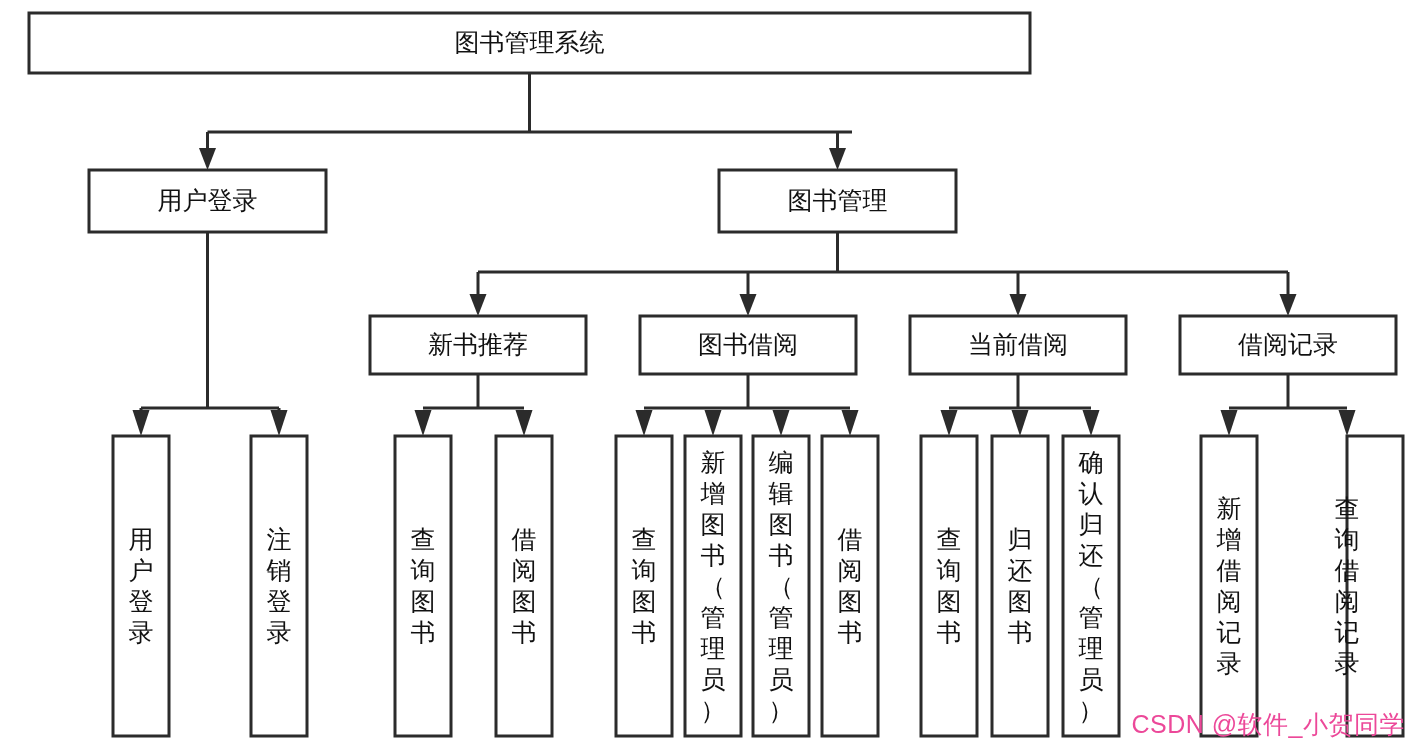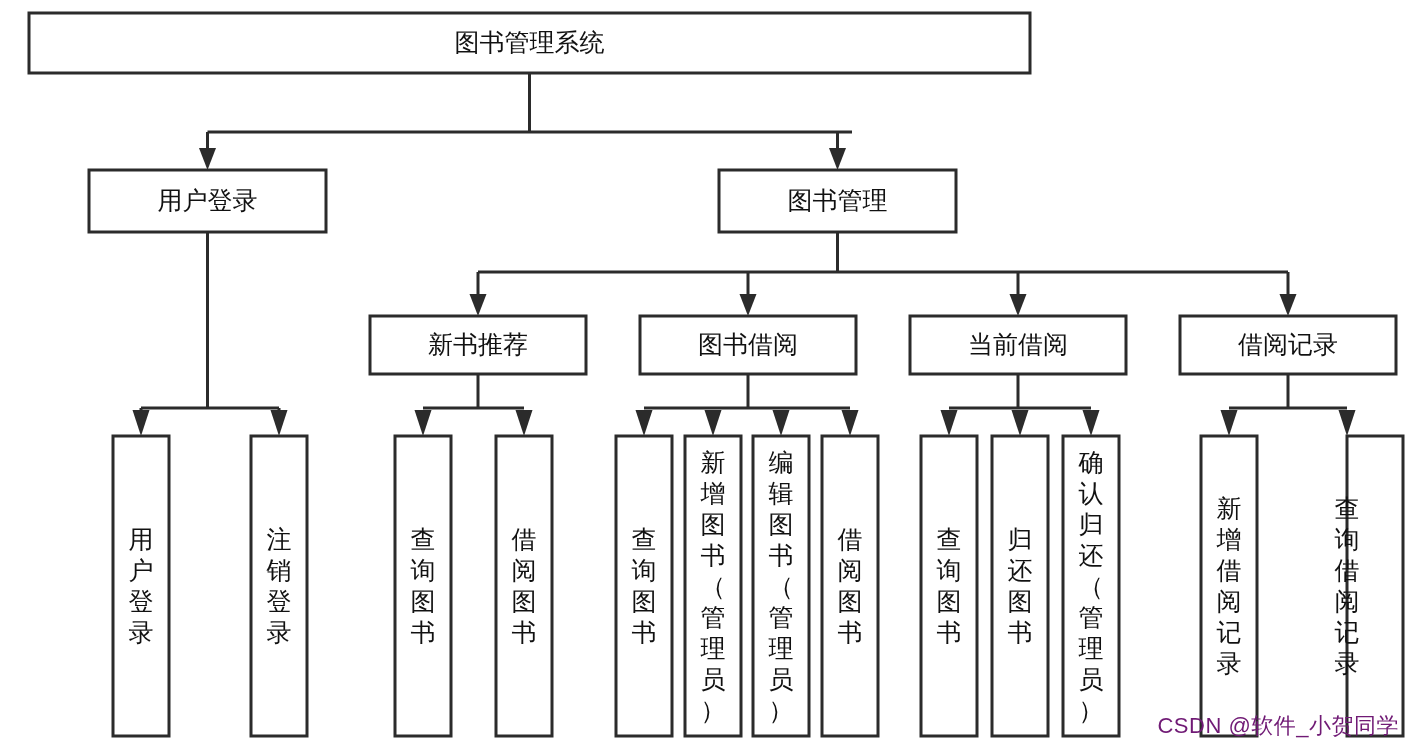--- a/index.html
+++ b/index.html
@@ -51,25 +51,25 @@
     dominant-baseline: middle;
   }
   .node-label-v {
     font-family: "Liberation Sans", "DejaVu Sans", sans-serif;
     font-size: 25px;
     fill: #111111;
     text-anchor: middle;
   }
   .watermark-text {
     position: absolute;
-    right: 14px;
+    right: 8px;
     bottom: 6px;
     font-family: "Liberation Sans", "DejaVu Sans", sans-serif;
-    font-size: 22px;
-    color: #701a75;
+    font-size: 25px;
+    color: #ec4899;
     white-space: nowrap;
     letter-spacing: 0.5px;
   }
 </style>
 </head>
 <body>
 
 <div id="diagram-root">
 
   <svg id="flowchart" viewBox="0 0 1405 747">

